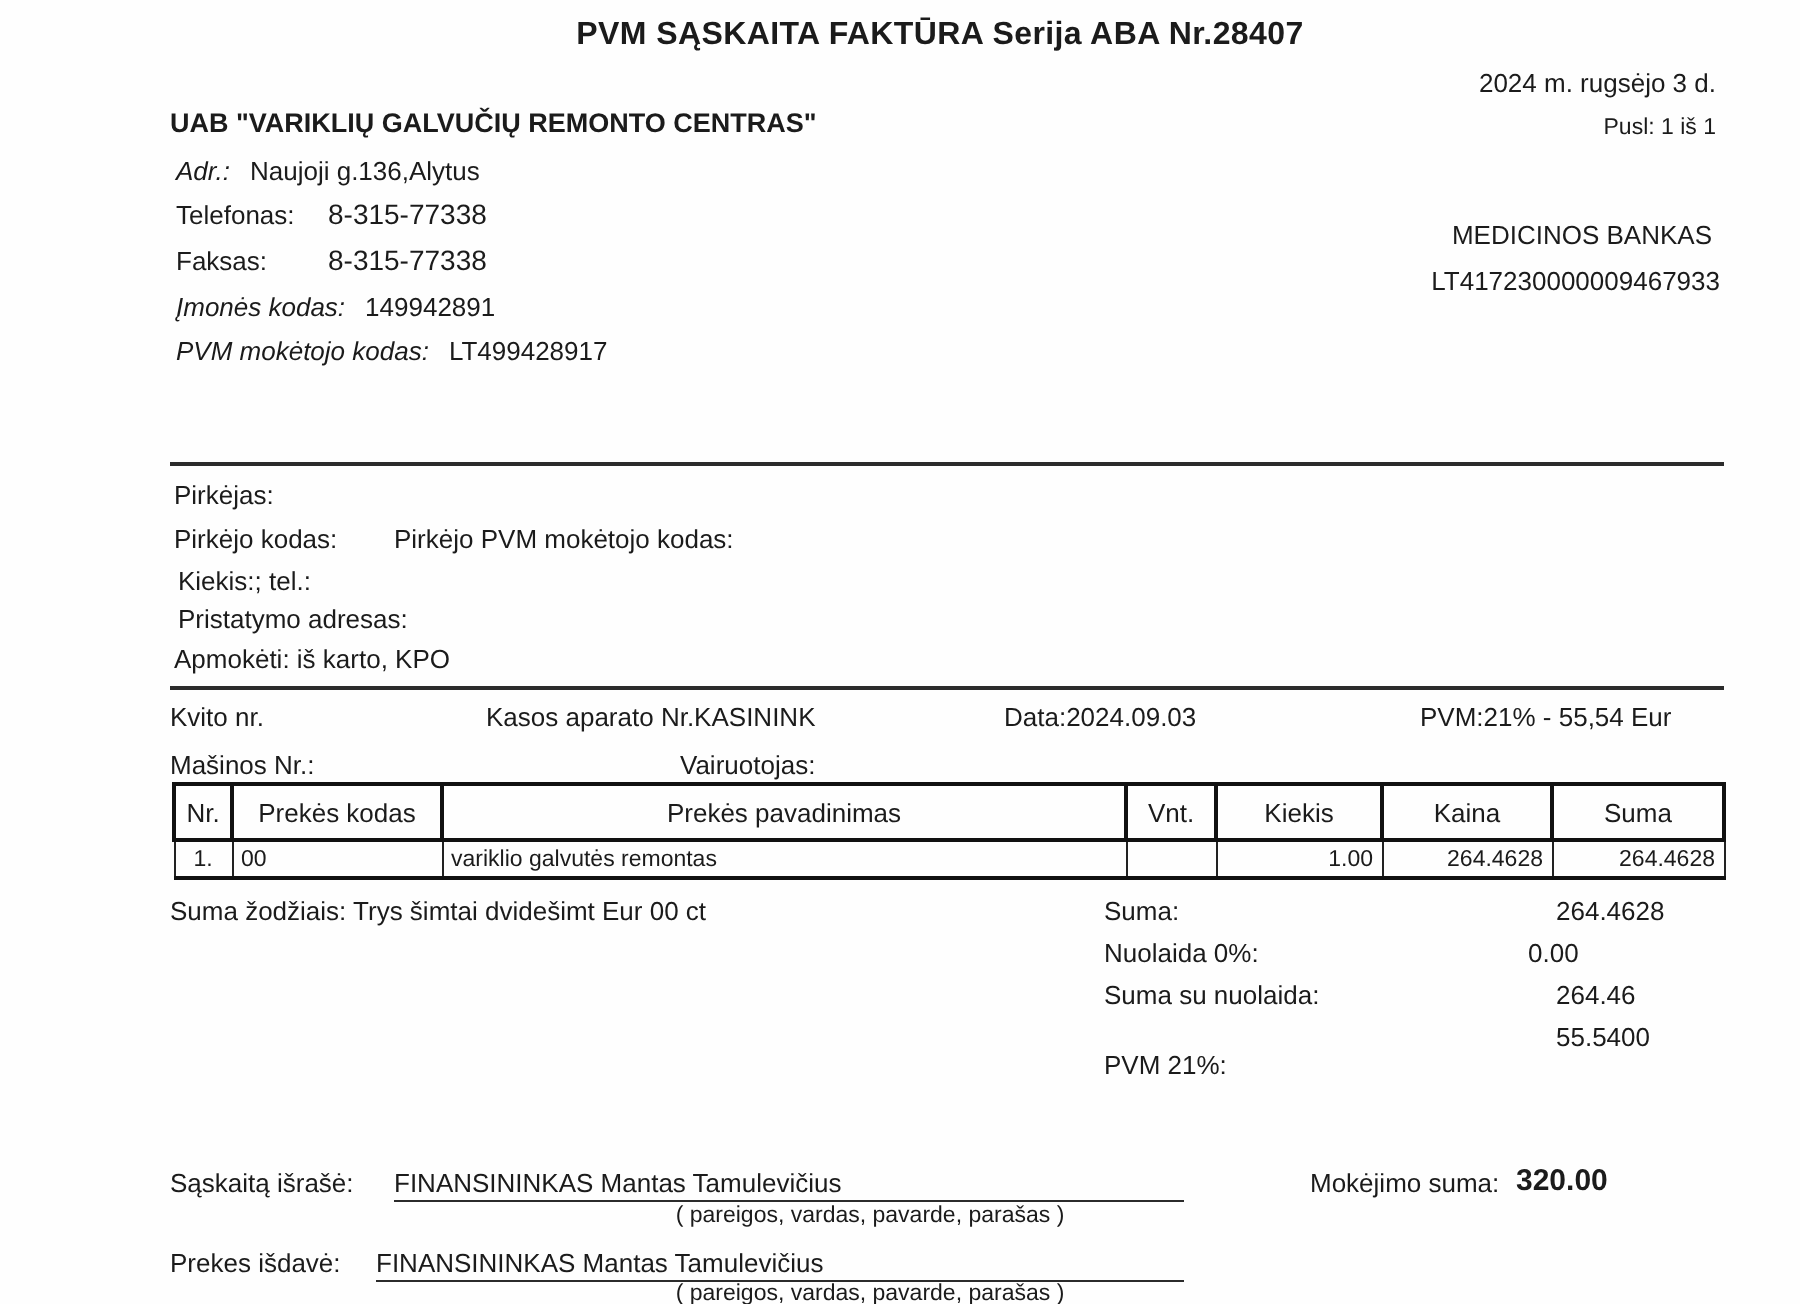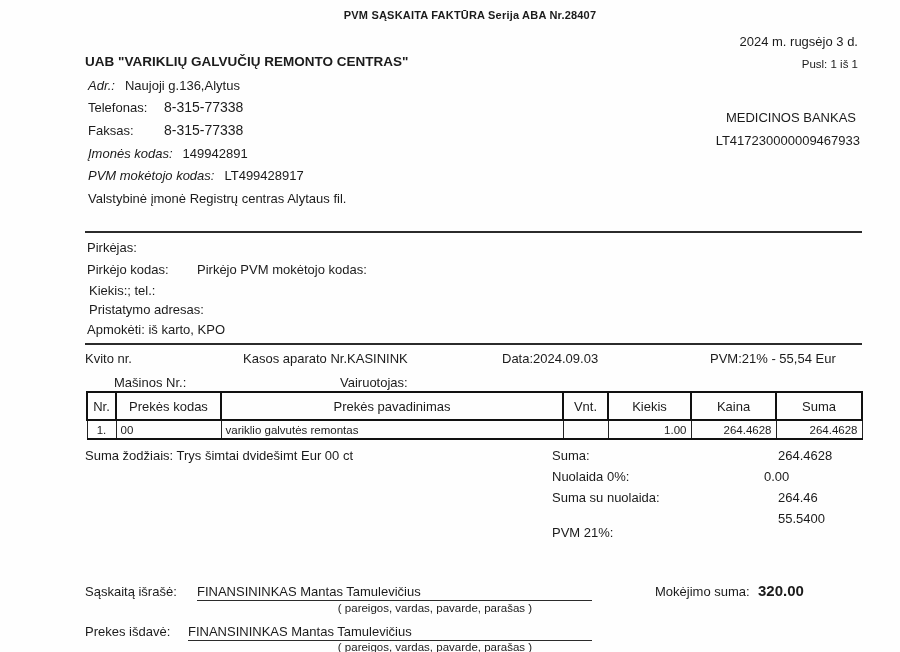--- a/index.html
+++ b/index.html
@@ -5,21 +5,21 @@
   html,body{margin:0;padding:0;background:#ffffff;}
   .page{
     position:relative;width:900px;height:652px;background:#fefefe;
     font-family:"Liberation Sans", sans-serif;color:#1b1b1b;overflow:hidden;
   }
   .abs{position:absolute;white-space:nowrap;}
   .fs13{font-size:13px;line-height:15px;}
   .fs14{font-size:14px;line-height:15px;}
   .fs11{font-size:11.5px;line-height:13px;}
   .bold{font-weight:bold;}
-  .title{left:40px;right:0;top:9px;text-align:center;font-size:11px;font-weight:bold;letter-spacing:.2px;}
+  .title{left:40px;right:0;top:9px;text-align:center;font-size:16px;font-weight:bold;letter-spacing:.2px;}
   .rt{text-align:left;}
   .rule{position:absolute;left:85px;width:777px;height:2px;background:#2b2b2b;}
   .lblw{display:inline-block;min-width:76px;}
   .lblw2{display:inline-block;min-width:110px;}
   .gap{margin-right:10px;font-style:italic;}
   table.items{
     position:absolute;left:86px;top:391px;width:775px;
     border-collapse:collapse;table-layout:fixed;
   }
   table.items th{
@@ -51,42 +51,41 @@
   </div>
   <div class="abs fs13" style="left:88px;top:123px;">
     <span class="lblw">Faksas:</span><span class="fs14">8-315-77338</span>
   </div>
   <div class="abs fs13" style="left:88px;top:146px;">
     <span class="gap">Įmonės kodas:</span><span>149942891</span>
   </div>
   <div class="abs fs13" style="left:88px;top:168px;">
     <span class="gap">PVM mokėtojo kodas:</span><span>LT499428917</span>
   </div>
-  <div class="abs fs13" style="left:88px;top:191px;">Valstybinė įmonė Registrų centras Alytaus fil.</div>
 
   <div class="abs fs13 rt" style="right:44px;top:110px;">MEDICINOS BANKAS</div>
   <div class="abs fs13 rt" style="right:40px;top:133px;">LT417230000009467933</div>
 
   <div class="rule" style="top:231px;"></div>
 
   <div class="abs fs13" style="left:87px;top:240px;">Pirkėjas:</div>
   <div class="abs fs13" style="left:87px;top:262px;">
     <span class="lblw2">Pirkėjo kodas:</span><span>Pirkėjo PVM mokėtojo kodas:</span>
   </div>
   <div class="abs fs13" style="left:89px;top:283px;">Kiekis:; tel.:</div>
   <div class="abs fs13" style="left:89px;top:302px;">Pristatymo adresas:</div>
   <div class="abs fs13" style="left:87px;top:322px;">Apmokėti: iš karto, KPO</div>
 
   <div class="rule" style="top:343px;"></div>
 
   <div class="abs fs13" style="left:85px;top:351px;">Kvito nr.</div>
   <div class="abs fs13" style="left:243px;top:351px;">Kasos aparato Nr.KASININK</div>
   <div class="abs fs13" style="left:502px;top:351px;">Data:2024.09.03</div>
   <div class="abs fs13" style="left:710px;top:351px;">PVM:21% - 55,54 Eur</div>
-  <div class="abs fs13" style="left:85px;top:375px;margin-left:29px;">Mašinos Nr.:</div>
+  <div class="abs fs13" style="left:85px;top:375px;">Mašinos Nr.:</div>
   <div class="abs fs13" style="left:340px;top:375px;">Vairuotojas:</div>
 
   <table class="items">
     <colgroup>
       <col style="width:29px">
         <col style="width:105px">
         <col style="width:342px">
       <col style="width:45px">
         <col style="width:83px">
         <col style="width:85px">

